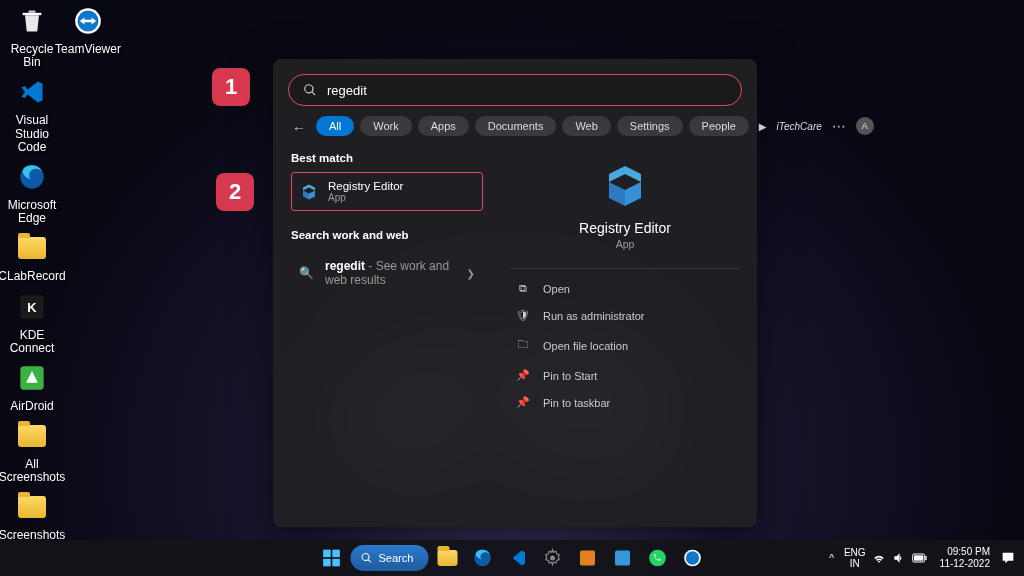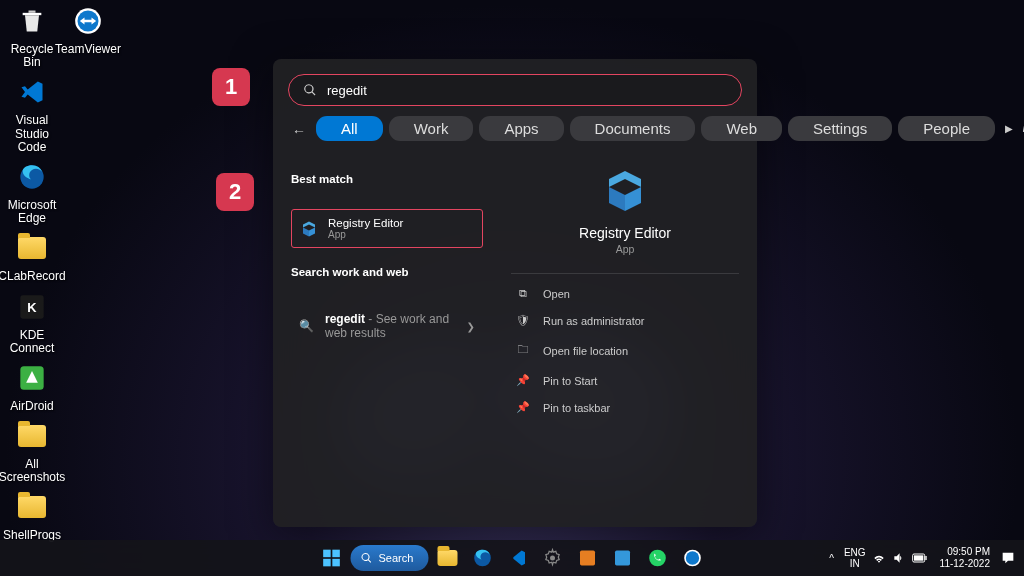--- a/index.html
+++ b/index.html
@@ -21,33 +21,33 @@
     .annotation { position: absolute; background: #d63850; color: #fff; width: 38px; height: 38px; border-radius: 8px; display: flex; align-items: center; justify-content: center; font-size: 22px; font-weight: 600; z-index: 100; }
     
     .search-panel { position: absolute; left: 273px; top: 59px; width: 484px; height: 468px; background: rgba(32,32,35,0.96); border-radius: 8px; backdrop-filter: blur(20px); box-shadow: 0 8px 40px rgba(0,0,0,0.5); display: flex; flex-direction: column; }
     
     .search-box { margin: 15px 15px 0 15px; height: 32px; background: #1a1a1d; border: 1.5px solid #e34560; border-radius: 16px; display: flex; align-items: center; padding: 0 14px; }
     .search-box svg { width: 14px; height: 14px; fill: #ccc; margin-right: 10px; }
     .search-box input { flex: 1; background: transparent; border: none; color: #fff; font-size: 13px; outline: none; }
     
     .filter-row { display: flex; align-items: center; gap: 6px; padding: 10px 15px 8px 15px; }
     .back-btn { color: #ccc; font-size: 14px; padding: 2px 4px; cursor: pointer; }
-    .filter-pill { padding: 4px 25px; border-radius: 11px; font-size: 15px; color: #ddd; cursor: pointer; background: #3a3a3e; }
+    .filter-pill { padding: 4px 13px; border-radius: 11px; font-size: 11px; color: #ddd; cursor: pointer; background: #3a3a3e; }
     .filter-pill.active { background: #0078d4; color: #fff; }
     .filter-more { color: #ccc; font-size: 10px; padding: 0 4px; cursor: pointer; }
     .filter-right { margin-left: auto; display: flex; align-items: center; gap: 10px; }
     .itech { font-size: 10px; color: #ddd; font-style: italic; }
     .dots { color: #ccc; font-size: 14px; cursor: pointer; }
     .avatar { width: 18px; height: 18px; border-radius: 50%; background: #555; color: #ddd; font-size: 9px; display: flex; align-items: center; justify-content: center; cursor: pointer; }
     
     .panel-body { display: flex; flex: 1; overflow: hidden; }
     .left-pane { width: 220px; padding: 0 10px 0 18px; }
     .right-pane { flex: 1; padding: 0 18px; display: flex; flex-direction: column; }
     
-    .section-title { color: #fff; font-size: 11.5px; font-weight: 600; margin: 24px 0; }
+    .section-title { color: #fff; font-size: 11.5px; font-weight: 600; margin: 8px 0; }
     
     .best-match-item { display: flex; align-items: center; padding: 7px 8px; border: 1.5px solid #e34560; border-radius: 3px; cursor: pointer; }
     .bm-icon { width: 18px; height: 18px; margin-right: 10px; }
     .bm-text .t1 { color: #fff; font-size: 11.5px; }
     .bm-text .t2 { color: #999; font-size: 10px; }
     
     .web-item { display: flex; align-items: center; padding: 10px 8px; cursor: pointer; }
     .web-item .wi-icon { width: 14px; margin-right: 12px; color: #ccc; font-size: 12px; }
     .web-item .wi-text { flex: 1; font-size: 12px; }
     .web-item .wi-text b { color: #fff; font-weight: 600; }
@@ -137,21 +137,21 @@
   <div class="desktop-icon">
     <div class="ico">
         <div class="folder-ico"></div>
       </div>
     <div class="lbl">All Screenshots</div>
   </div>
   <div class="desktop-icon">
     <div class="ico">
         <div class="folder-ico"></div>
       </div>
-    <div class="lbl">ShellProgs</div>
+    <div class="lbl">Screenshots</div>
   </div>
 </div>
 
 <div class="icon-col2">
   <div class="desktop-icon">
     <div class="ico">
         <svg viewBox="0 0 24 24" width="28" height="28">
           <circle cx="12" cy="12" r="11" fill="#fff"></circle>
           <circle cx="12" cy="12" r="9" fill="#0e78cc"></circle>
           <path fill="#fff" d="M5 12l4-3v2h6v-2l4 3-4 3v-2H9v2l-4-3z"></path>

